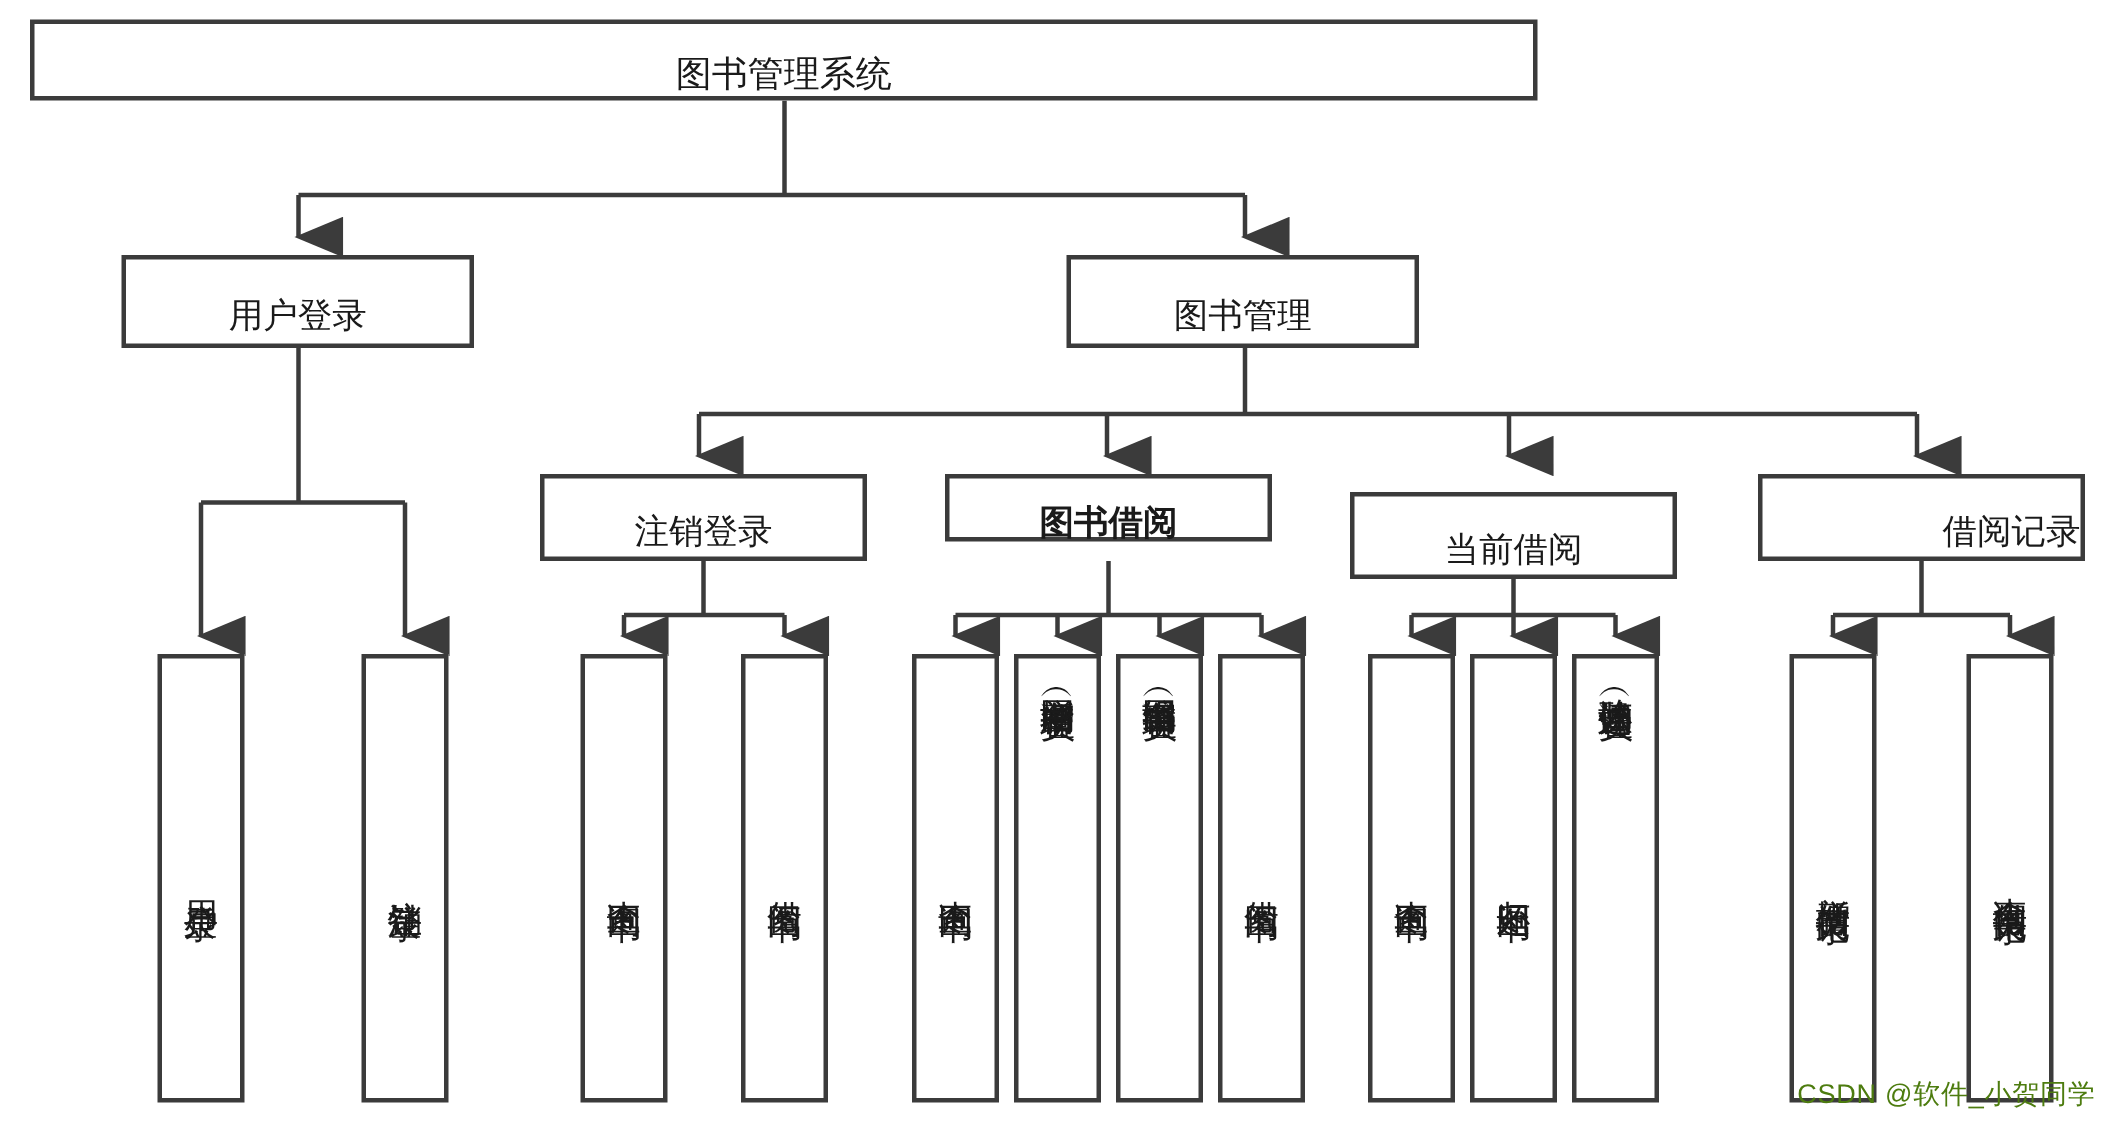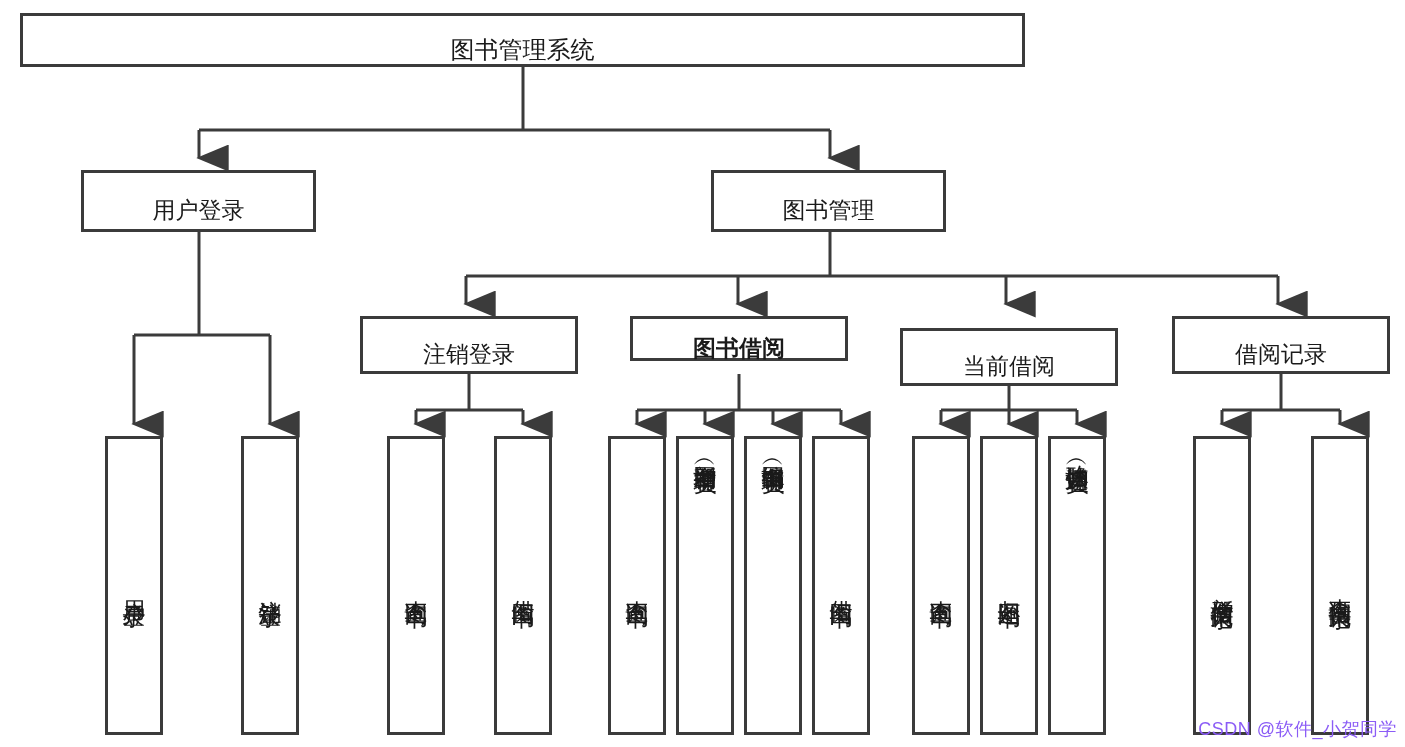--- a/index.html
+++ b/index.html
@@ -69,21 +69,21 @@
   
   .node.leaf.centered {
     align-items: center;
     padding-top: 0;
   }
   #watermark {
     position: absolute;
     right: 8px;
     bottom: 6px;
     font-size: 18px;
-    color: #8b5cf6;
+    color: #4d7c0f;
     letter-spacing: 0.5px;
     z-index: 5;
     white-space: nowrap;
   }
 </style>
 </head>
 <body>
 
 <div id="canvas">
 
@@ -150,21 +150,21 @@
 
   <div class="node horiz" style="left:360px; top:316px; width:218px; height:58px;">
     <span class="label">注销登录</span>
   </div>
   <div class="node horiz" style="left:630px; top:316px; width:218px; height:45px;font-weight:bold;">
     <span class="label">图书借阅</span>
   </div>
   <div class="node horiz" style="left:900px; top:328px; width:218px; height:58px;">
     <span class="label">当前借阅</span>
   </div>
-  <div class="node horiz" style="left:1172px; top:316px; width:218px; height:58px;">
+  <div class="node horiz" style="left:1172px; top:316px; width:218px; height:58px;justify-content:flex-end;">
     <span class="label">借阅记录</span>
   </div>
 
   <div class="node leaf centered" style="left:105px; top:436px; width:58px; height:299px;">
     <span class="label">用户登录</span>
   </div>
   <div class="node leaf centered" style="left:241px; top:436px; width:58px; height:299px;">
     <span class="label">注销登录</span>
   </div>
 

